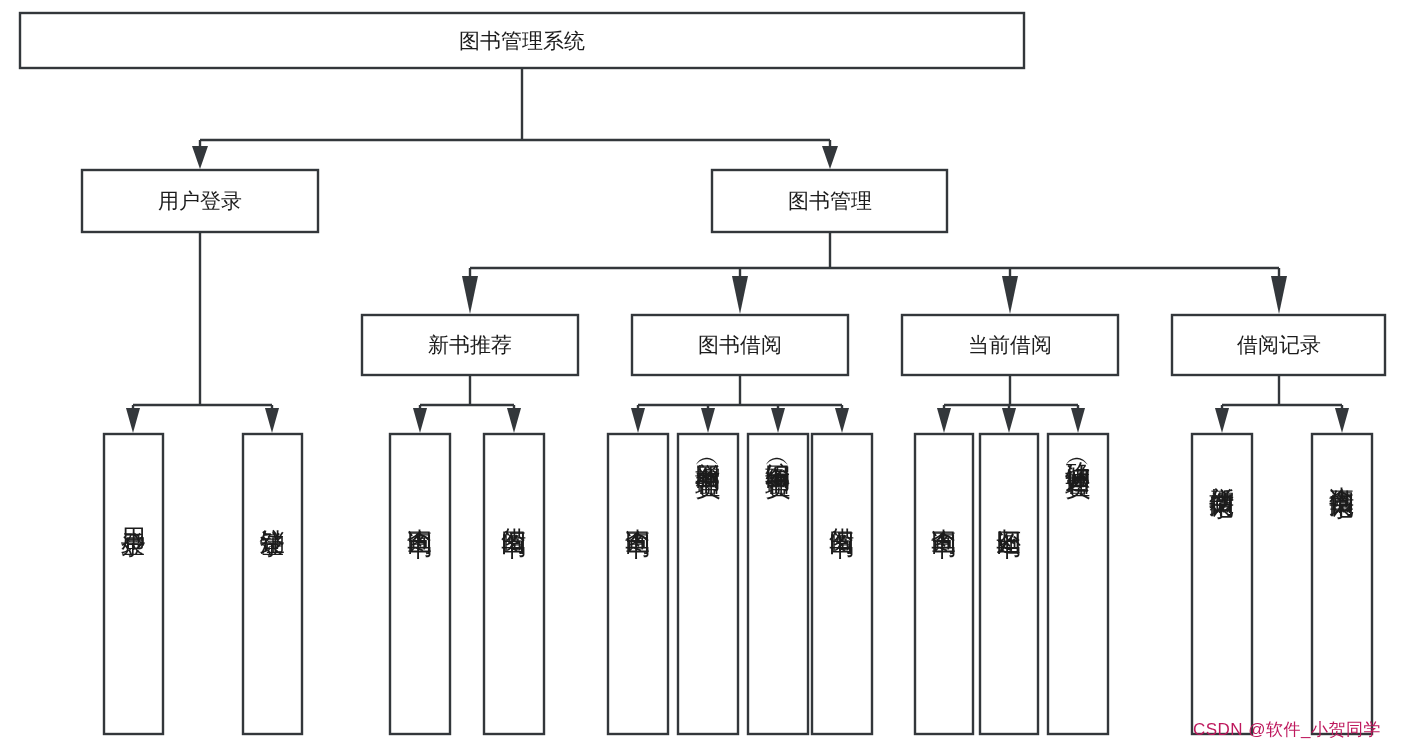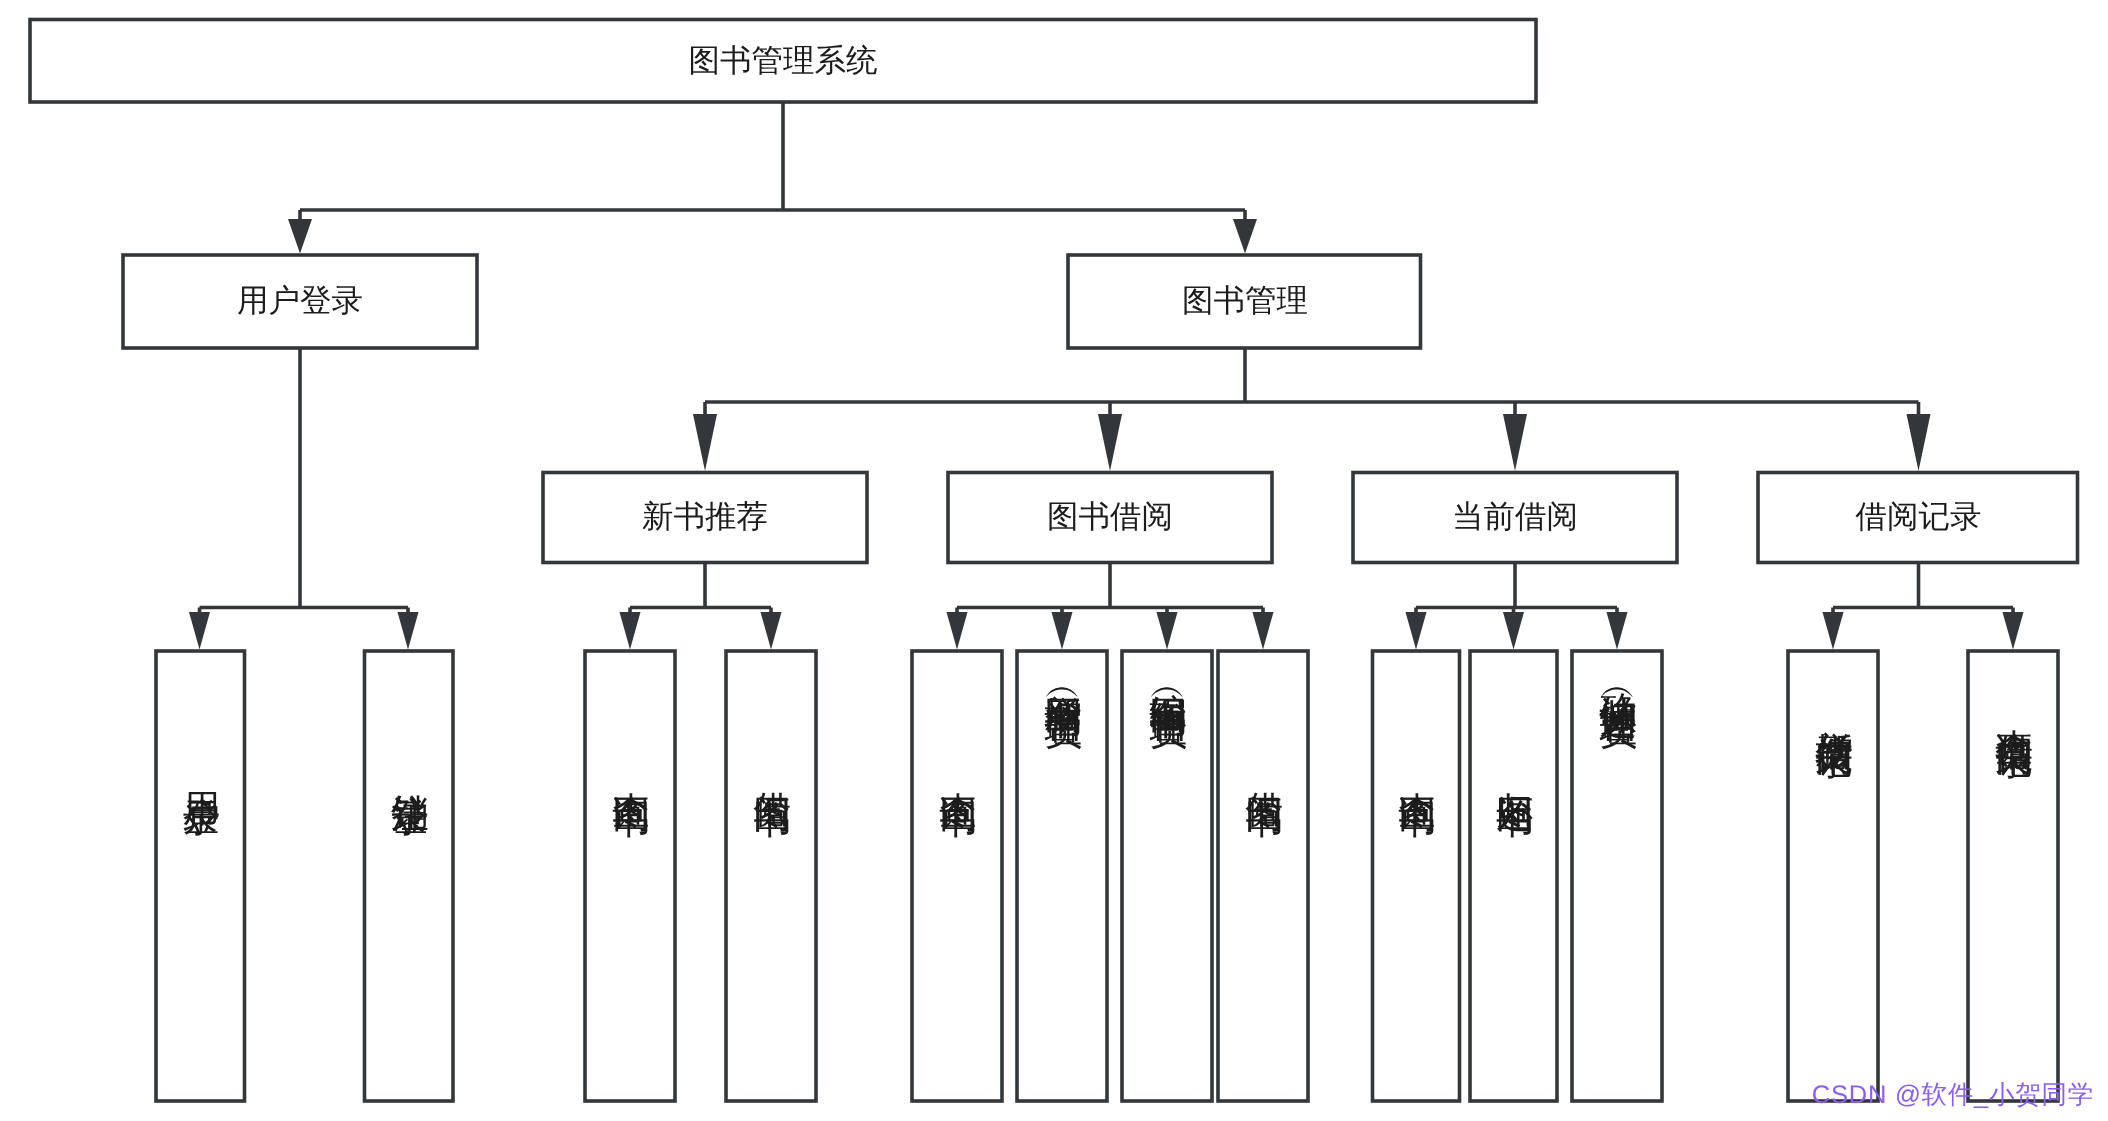--- a/index.html
+++ b/index.html
@@ -59,25 +59,25 @@
     text-orientation: upright;
     font-family: "Liberation Sans", "DejaVu Sans", sans-serif;
     font-size: 25px;
     line-height: 1.06;
     letter-spacing: 2px;
     color: #1c1c1c;
     white-space: nowrap;
   }
   .watermark {
     position: absolute;
-    right: 9px;
+    right: 24px;
     bottom: 6px;
     font-family: "Liberation Sans", "DejaVu Sans", sans-serif;
     font-size: 17px;
-    color: #8b5cf6;
+    color: #be185d;
     letter-spacing: 0.5px;
     white-space: nowrap;
   }
 </style>
 </head>
 <body>
 
 <div id="diagram-root">
 
   <svg class="tree" viewBox="0 0 1405 747">

